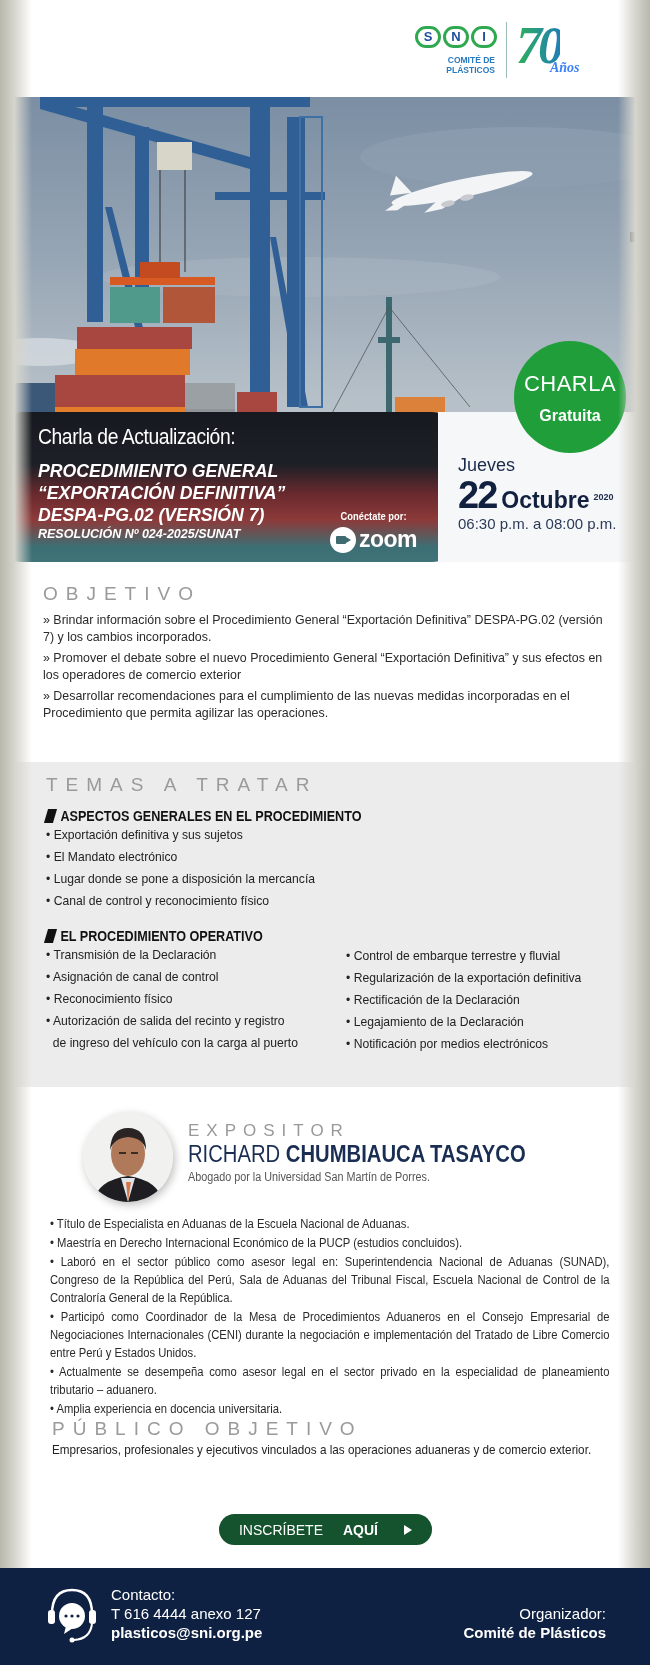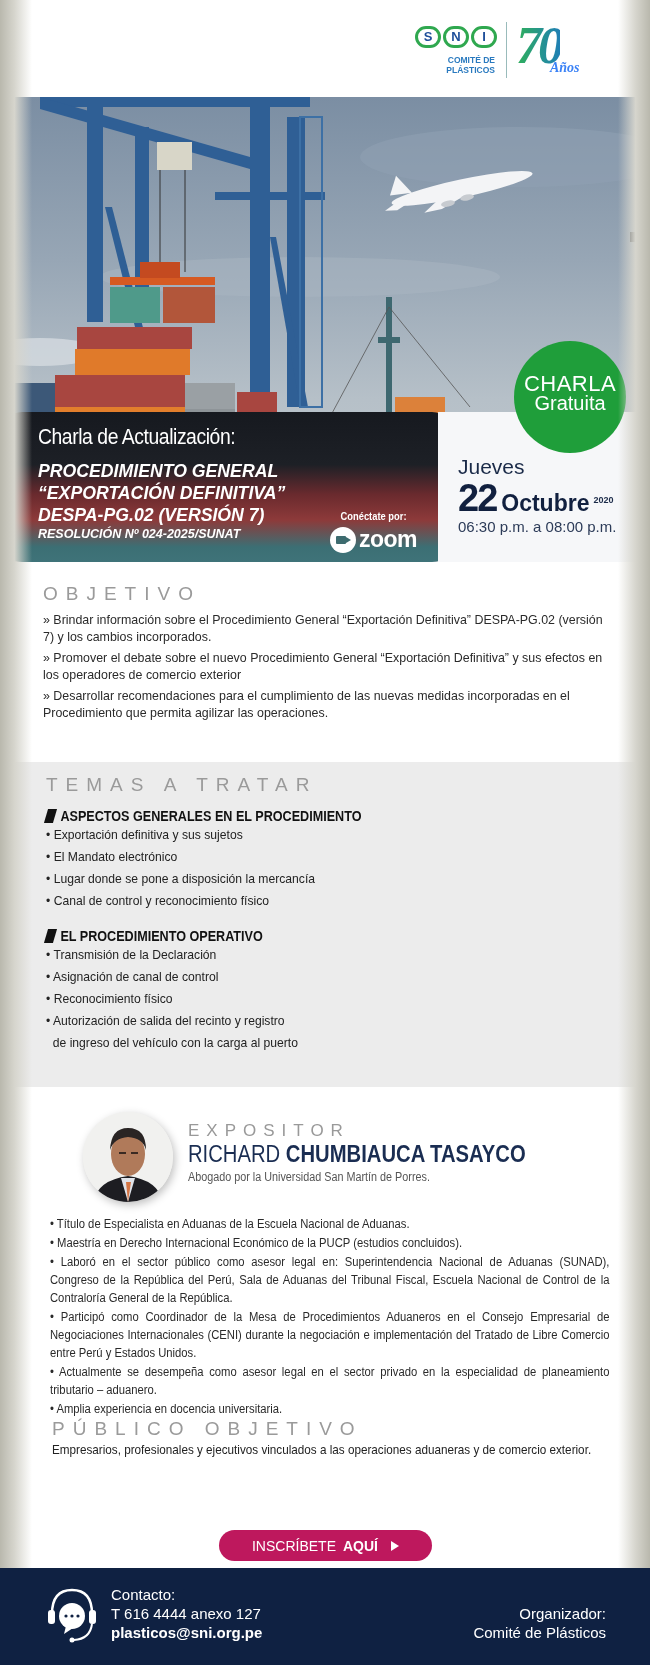--- a/index.html
+++ b/index.html
@@ -35,30 +35,30 @@
   .title-box .res { color: #fff; font-weight: bold; font-style: italic; font-size: 12.5px; white-space: nowrap; margin-top: 1px; }
   .connect { position: absolute; left: 330px; top: 98px; text-align: center; }
   .connect .lbl { color: #fff; font-size: 11px; font-weight: bold; transform: scaleX(0.85); }
   .zoom { display: flex; align-items: center; margin-top: 4px; gap: 3px; }
   .zoom .cam { width: 26px; height: 26px; border-radius: 50%; background: #fff; position: relative; }
   .zoom .cam::after { content: ""; position: absolute; left: 6px; top: 9px; width: 10px; height: 8px; background: #3d6b6f; border-radius: 1px; }
   .zoom .cam::before { content: ""; position: absolute; left: 16px; top: 10px; border-left: 5px solid #3d6b6f; border-top: 3px solid transparent; border-bottom: 3px solid transparent; }
   .zoom .word { color: #fff; font-weight: bold; font-size: 23px; letter-spacing: -0.5px; }
 
   .date-box { position: absolute; left: 438px; top: 315px; width: 212px; height: 150px; background: #f6f7f9; padding: 43px 0 0 20px; color: #1a2a48; }
-  .date-box .day { font-size: 21px; color: #1a2a48; }
+  .date-box .day { font-size: 18px; color: #1a2a48; }
   .date-box .line2 { display: flex; align-items: baseline; margin-top: -2px; }
   .date-box .num { font-size: 38px; font-weight: bold; letter-spacing: -2px; color: #11203f; }
   .date-box .month { font-size: 23px; font-weight: bold; margin-left: 5px; color: #11203f; }
   .date-box .year { font-size: 9px; font-weight: bold; margin-left: 4px; position: relative; top: -8px; }
   .date-box .time { font-size: 15px; color: #2c3b58; margin-top: -2px; }
 
   .badge { position: absolute; left: 514px; top: 244px; width: 112px; height: 112px; border-radius: 50%; background: #1f9e3a; color: #fff; text-align: center; padding-top: 34px; z-index: 3; }
   .badge .a { font-size: 22px; letter-spacing: 0.5px; line-height: 18px; }
-  .badge .b { font-size: 20px; font-weight: normal; line-height: 20px; }
+  .badge .b { font-size: 16px; font-weight: bold; line-height: 20px; margin-top: 13px; }
 
   
   .sec-title { font-family: "Liberation Sans Narrow", "Liberation Sans", sans-serif; font-size: 19px; letter-spacing: 8px; color: #9a9a9a; }
 
   .objetivo { position: absolute; left: 43px; top: 583px; width: 570px; }
   .objetivo ul { list-style: none; margin-top: 6px; }
   .objetivo li { font-size: 13.5px; line-height: 17px; color: #2a2a2a; margin-bottom: 4px; transform: scaleX(0.92); transform-origin: left; width: 108%; }
 
   .temas { position: absolute; left: 0; top: 762px; width: 650px; height: 325px; background: #ececec; }
   .temas .inner { position: absolute; left: 46px; top: 12px; width: 570px; }
@@ -79,30 +79,30 @@
   .exp-text .name { font-size: 23px; color: #1a2d52; margin-top: 0; white-space: nowrap; transform: scaleX(0.88); transform-origin: left; }
   .exp-text .name b { font-weight: bold; }
   .exp-text .role { font-size: 12px; color: #555; margin-top: 2px; transform: scaleX(0.9); transform-origin: left; white-space: nowrap; }
 
   .cv { position: absolute; left: 50px; top: 1215px; width: 560px; list-style: none; }
   .cv li { font-size: 12.5px; line-height: 18px; color: #2a2a2a; margin-bottom: 1px; transform: scaleX(0.9); transform-origin: left; width: 111%; text-align: justify; }
 
   .publico { position: absolute; left: 52px; top: 1418px; width: 570px; }
   .publico .txt { font-size: 13px; color: #222; margin-top: 2px; transform: scaleX(0.9); transform-origin: left; white-space: nowrap; }
 
-  .cta { position: absolute; left: 219px; top: 1514px; width: 213px; height: 31px; border-radius: 16px; background: #be185d; color: #fff; font-size: 14px; display: flex; align-items: center; justify-content: center; gap: 7px; margin-top: 16px; }
+  .cta { position: absolute; left: 219px; top: 1514px; width: 213px; height: 31px; border-radius: 16px; background: #14532d; color: #fff; font-size: 14px; display: flex; align-items: center; justify-content: center; gap: 20px; }
   .cta b { font-weight: bold; }
   .cta .tri { width: 0; height: 0; border-left: 8px solid #fff; border-top: 5px solid transparent; border-bottom: 5px solid transparent; margin-left: 6px; }
 
   .footer { position: absolute; left: 0; top: 1568px; width: 650px; height: 97px; background: #0f2142; z-index: 6; color: #fff; }
   .headset { position: absolute; left: 46px; top: 16px; }
   .contact { position: absolute; left: 111px; top: 17px; font-size: 15px; line-height: 19px; }
   .contact b { font-weight: normal; }
   .org { position: absolute; right: 44px; top: 36px; text-align: right; font-size: 15px; line-height: 19px; }
-  .org .n { font-weight: normal; }
+  .org .n { font-weight: bold; }
 </style>
 </head>
 <body>
 
 <div class="edge left"></div>
 <div class="edge right"></div>
 
 <div class="header">
   <div class="logo-wrap">
     <div class="sni-block">
@@ -240,20 +240,27 @@
       <span class="slash"></span>
       <span>EL PROCEDIMIENTO OPERATIVO</span>
     </div>
     <div class="cols">
       <ul class="bul c1">
         <li>Transmisión de la Declaración</li>
         <li>Asignación de canal de control</li>
         <li>Reconocimiento físico</li>
         <li>Autorización de salida del recinto y registro</li>
         <li class="cont">de ingreso del vehículo con la carga al puerto</li>
+      </ul>
+      <ul class="bul c2">
+        <li>Control de embarque terrestre y fluvial</li>
+        <li>Regularización de la exportación definitiva</li>
+        <li>Rectificación de la Declaración</li>
+        <li>Legajamiento de la Declaración</li>
+        <li>Notificación por medios electrónicos</li>
       </ul>
     </div>
   </div>
 </div>
 
 <div class="expositor">
   <div class="photo">
     <svg width="90" height="90" viewBox="0 0 90 90">
       <rect width="90" height="90" fill="#f1f1ef"></rect>
       <path d="M10,90 Q15,68 45,64 Q75,68 80,90 Z" fill="#1d1d22"></path>

